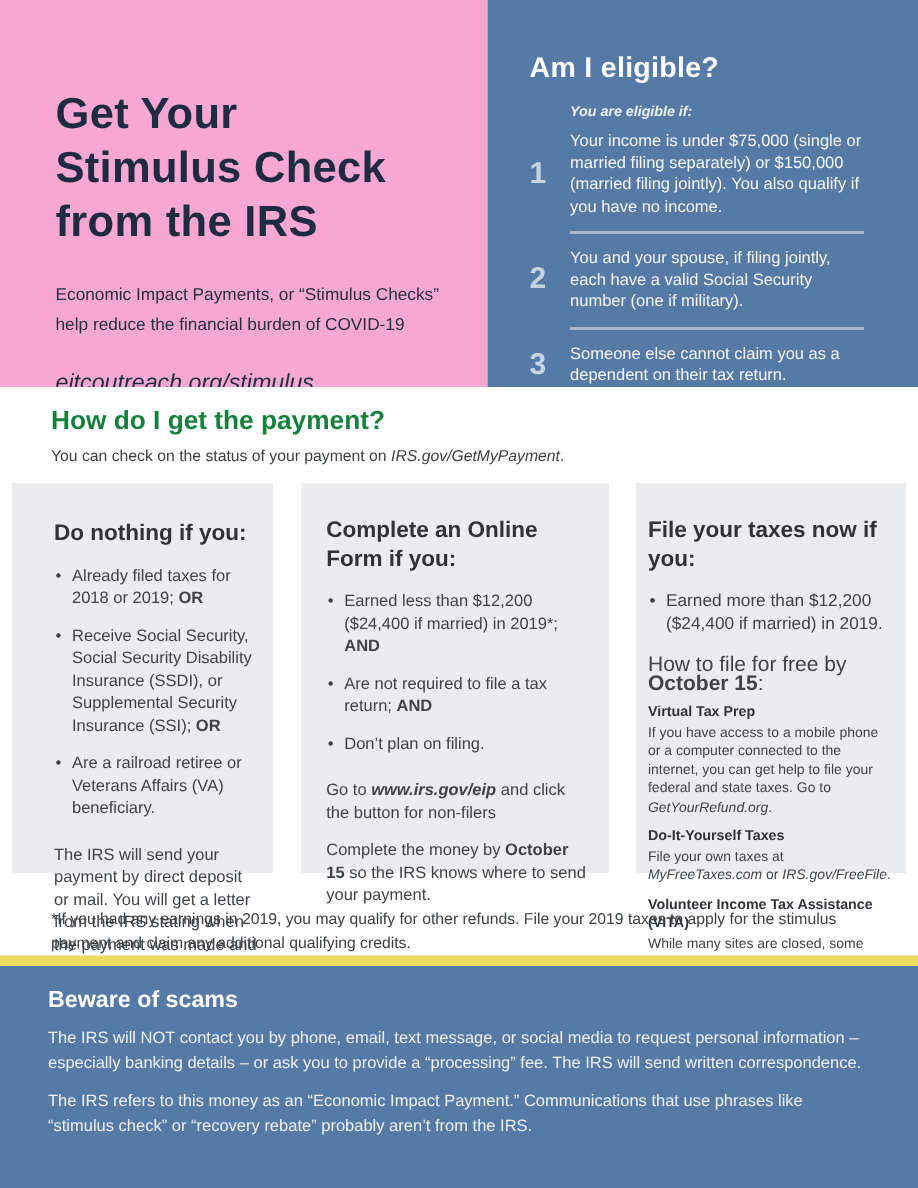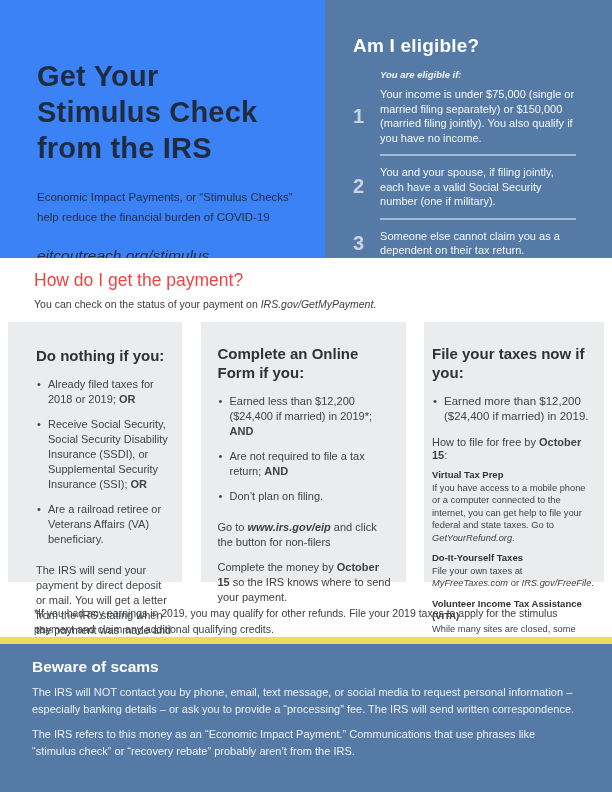--- a/index.html
+++ b/index.html
@@ -4,47 +4,47 @@
 <style>
   * { margin:0; padding:0; box-sizing:border-box; }
   html,body { background:#888; }
   .page {
     width:612px; height:792px; margin:0 auto; background:#ffffff;
     font-family:"Liberation Sans", sans-serif; display:flex; flex-direction:column;
     overflow:hidden; position:relative;
   }
   
   .hero { height:258px; flex-shrink:0; display:flex; }
-  .hero-left { width:351px; background:#3b82f6; padding:58px 0 0 37px; }
+  .hero-left { width:351px; background:#f9a8d4; padding:58px 0 0 37px; }
   .hero-title { font-size:29px; font-weight:700; color:#1F2B3E; line-height:36px; width:250px; letter-spacing:0.2px; }
   .hero-sub { margin-top:21px; font-size:11.5px; color:#242F3E; line-height:20px; width:264px; }
   .hero-link { margin-top:20px; font-size:15.5px; font-style:italic; color:#1F2B3E; }
   .hero-right { width:307px; background:#567AA6; padding:35px 36px 0 28px; }
   .elig-heading { font-size:19px; font-weight:700; color:#ffffff; letter-spacing:0.2px; }
   .elig-intro { margin:12px 0 0 27px; font-size:9.5px; font-style:italic; font-weight:700; color:#F0F4F8; }
   .elig-item { display:flex; align-items:center; margin-top:7px; }
   .elig-num { width:27px; flex-shrink:0; font-size:20px; font-weight:700; color:#C8D4E2; }
   .elig-text { flex:1; font-size:11px; line-height:14.5px; color:#F4F7FA; }
   .elig-divider { border-top:2px solid #A7B9CD; margin:9px 0 9px 27px; }
   
   .middle { flex:1; background:#ffffff; padding-top:12px; }
-  .how-heading { margin-left:34px; font-size:17.5px; font-weight:400; color:#ef4444; }
+  .how-heading { margin-left:34px; font-size:17.5px; font-weight:700; color:#15803d; }
   .how-sub { margin:7px 0 0 34px; font-size:10.5px; color:#3C4043; }
   .cards { display:flex; justify-content:space-between; margin:12px 8px 0 8px; }
   .card { background:#EBECED; height:260px; }
   .card1 { width:174px; padding:24px 8px 0 28px; }
   .card2 { width:205px; padding:22px 12px 0 17px; }
   .card3 { width:180px; padding:22px 10px 0 8px; }
   .card-heading { font-size:15px; font-weight:700; color:#2F3237; line-height:19px; }
   .card ul { list-style:none; margin-top:12px; }
   .card li { position:relative; padding-left:12px; font-size:11px; line-height:15px; color:#3F4347; margin-bottom:10px; }
   .card li::before { content:"•"; position:absolute; left:1px; top:0; color:#3F4347; }
   .card-para { font-size:11px; line-height:15px; color:#3F4347; }
   .mt16 { margin-top:16px; } .mt10 { margin-top:10px; }
-  .card3 .intro-small { margin-top:12px; font-size:11px; line-height:12.5px; color:#3F4347; }
+  .card3 .intro-small { margin-top:12px; font-size:14px; line-height:12.5px; color:#3F4347; }
   .sect { margin-top:8px; }
   .sect-title { font-size:9.5px; font-weight:700; color:#2F3237; line-height:12.5px; }
   .sect-body { font-size:9.3px; line-height:12.5px; color:#3F4347; }
   .footnote { margin:24px 34px 0 34px; width:548px; font-size:10.5px; line-height:15.5px; color:#3C4043; }
   
   .bar { height:7px; flex-shrink:0; background:#EEDA5F; }
   .footer { height:151px; flex-shrink:0; background:#567AA6; padding:14px 32px 0 32px; }
   .scam-heading { font-size:15.5px; font-weight:700; color:#ffffff; }
   .scam-para { margin-top:8px; font-size:11px; line-height:17px; color:#EDF1F5; width:548px; }
 </style>

